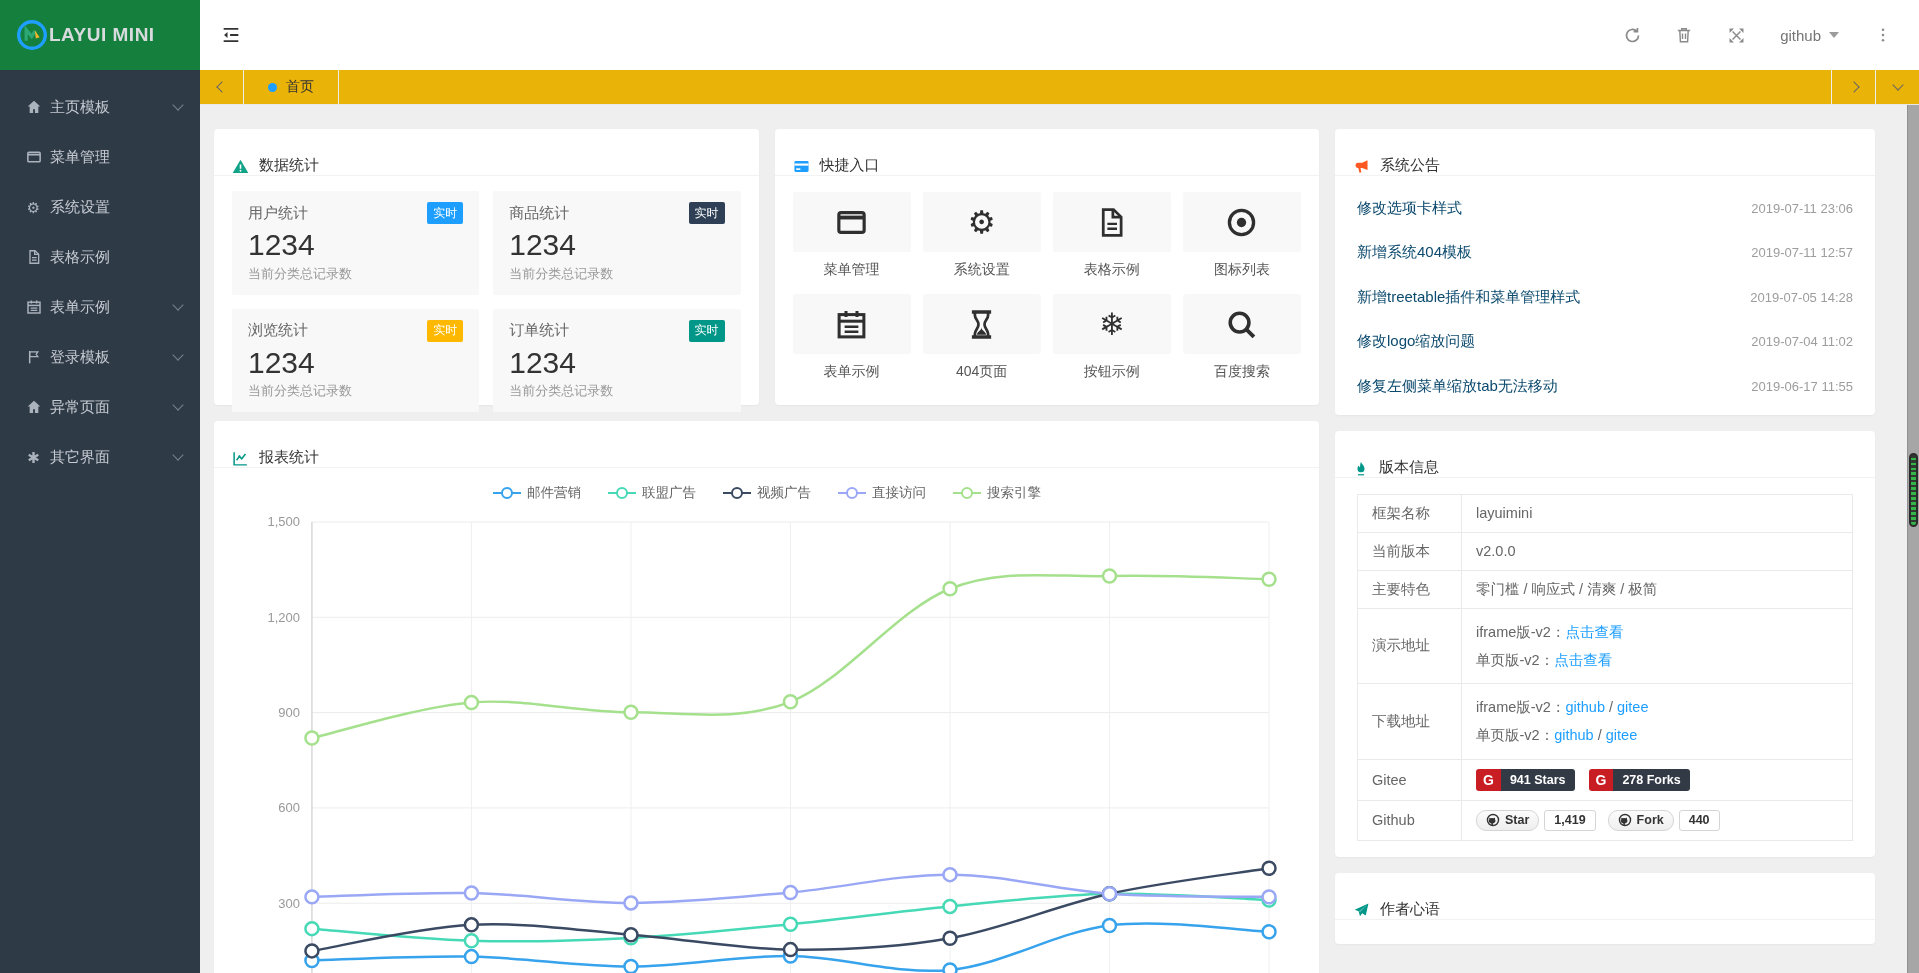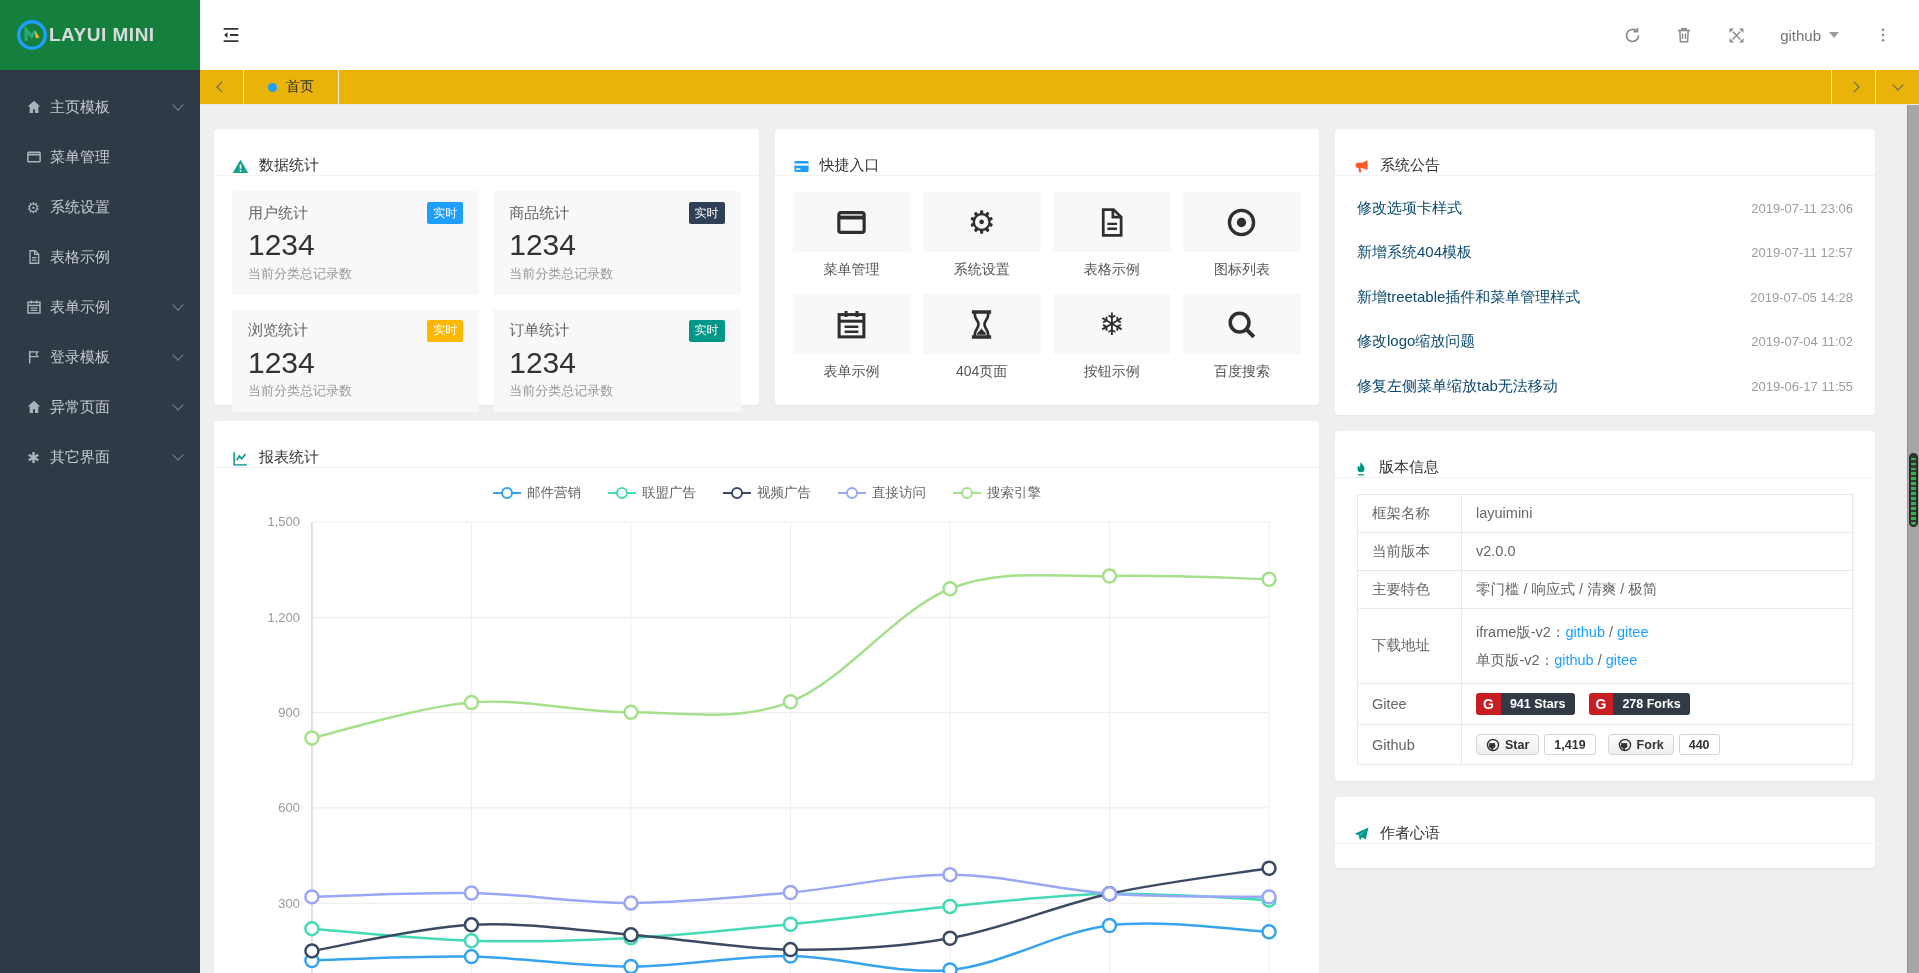--- a/index.html
+++ b/index.html
@@ -81,21 +81,21 @@
   .ver td{border:1px solid #e9e9e9;font-size:14.5px;color:#666;padding:9px 14px;vertical-align:middle}
   .ver td.lbl{width:104px}
   .link{color:#1E9FFF;cursor:pointer}
   .two-line{line-height:1.95}
 
   .gitee-badge{display:inline-flex;align-items:stretch;border-radius:3px;overflow:hidden;margin-right:14px;font-weight:bold;cursor:pointer}
   .gb-g{background:#c71d23;color:#fff;padding:3px 7px;display:flex;align-items:center;font-size:14px}
   .gb-t{background:#323a45;color:#fff;padding:3px 9px;display:flex;align-items:center;font-size:12.5px}
 
   .gh-group{display:inline-flex;align-items:center;margin-right:12px}
-  .gh-btn{display:inline-flex;align-items:center;gap:5px;background:linear-gradient(#fcfcfc,#eee);border:1px solid #d5d5d5;border-radius:4px;padding:2.5px 9px;font-size:12.5px;font-weight:bold;color:#333;cursor:pointer}
+  .gh-btn{display:inline-flex;align-items:center;gap:5px;background:linear-gradient(#fcfcfc,#eee);border:1px solid #d5d5d5;border-radius:10px;padding:2.5px 9px;font-size:12.5px;font-weight:bold;color:#333;cursor:pointer}
   .gh-count{background:#fff;border:1px solid #d5d5d5;border-radius:3px;margin-left:5px;padding:2.5px 9px;font-size:12.5px;font-weight:bold;color:#333;cursor:pointer}
 
   .auth-body{padding:12px 22px;font-size:14.5px;color:#666;line-height:2.15}
 
   
   .scroll-track{position:absolute;right:0;top:105px;bottom:0;width:12px;background:#a6a6a6;border-left:1px solid #909090;z-index:6}
   .scroll-thumb{position:absolute;left:1px;right:1px;top:348px;height:74px;border-radius:6px;border:2px solid #2b2b2b;background:repeating-linear-gradient(to bottom,#2f3a33 0 2.5px,#35b44a 2.5px 5px);cursor:grab}
 </style>
 </head>
 <body>
@@ -585,20 +585,27 @@
               </tr>
               <tr>
                 <td class="lbl">当前版本</td>
                 <td>v2.0.0</td>
               </tr>
               <tr>
                 <td class="lbl">主要特色</td>
                 <td>零门槛 / 响应式 / 清爽 / 极简</td>
               </tr>
               <tr>
+                <td class="lbl">演示地址</td>
+                <td class="two-line">
+                  <div><span>iframe版-v2：</span><span class="link">点击查看</span></div>
+                  <div><span>单页版-v2：</span><span class="link">点击查看</span></div>
+                </td>
+              </tr>
+              <tr>
                 <td class="lbl">下载地址</td>
                 <td class="two-line">
                   <div><span>iframe版-v2：</span><span class="link">github</span><span> / </span><span class="link">gitee</span></div>
                   <div><span>单页版-v2：</span><span class="link">github</span><span> / </span><span class="link">gitee</span></div>
                 </td>
               </tr>
               <tr>
                 <td class="lbl">Gitee</td>
                 <td><span class="gitee-badge">
                     <span class="gb-g">G</span>

